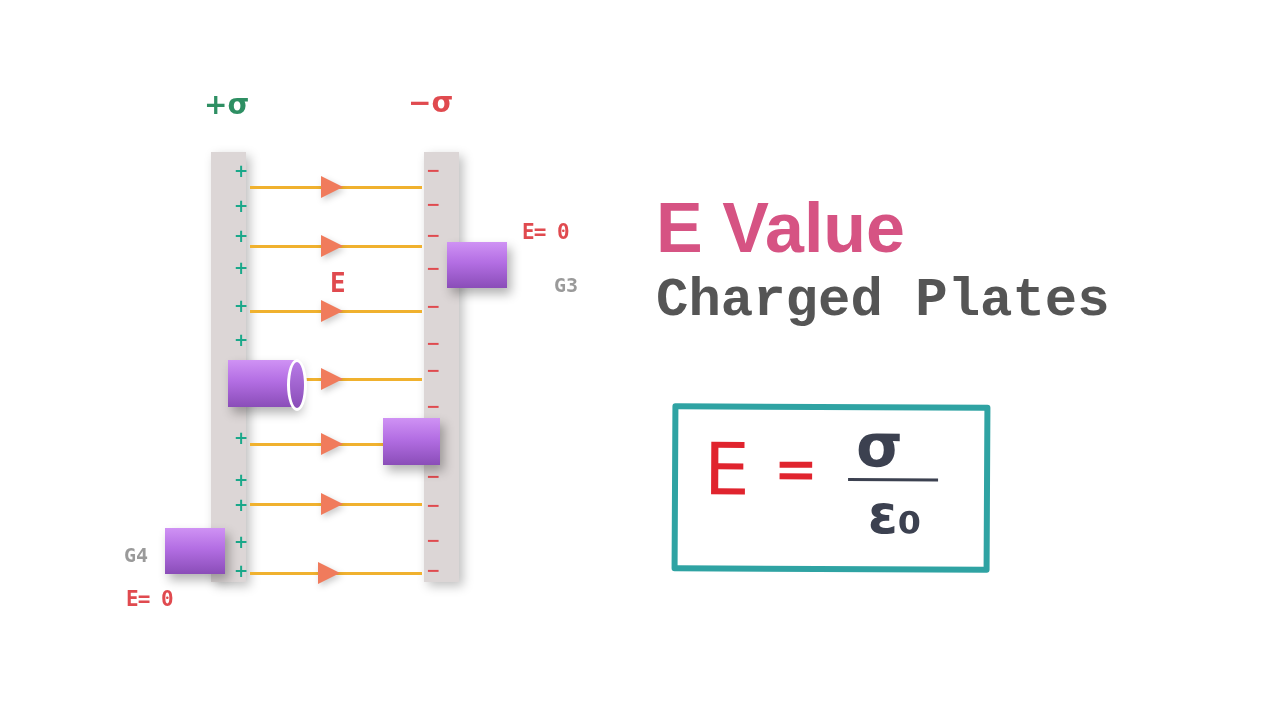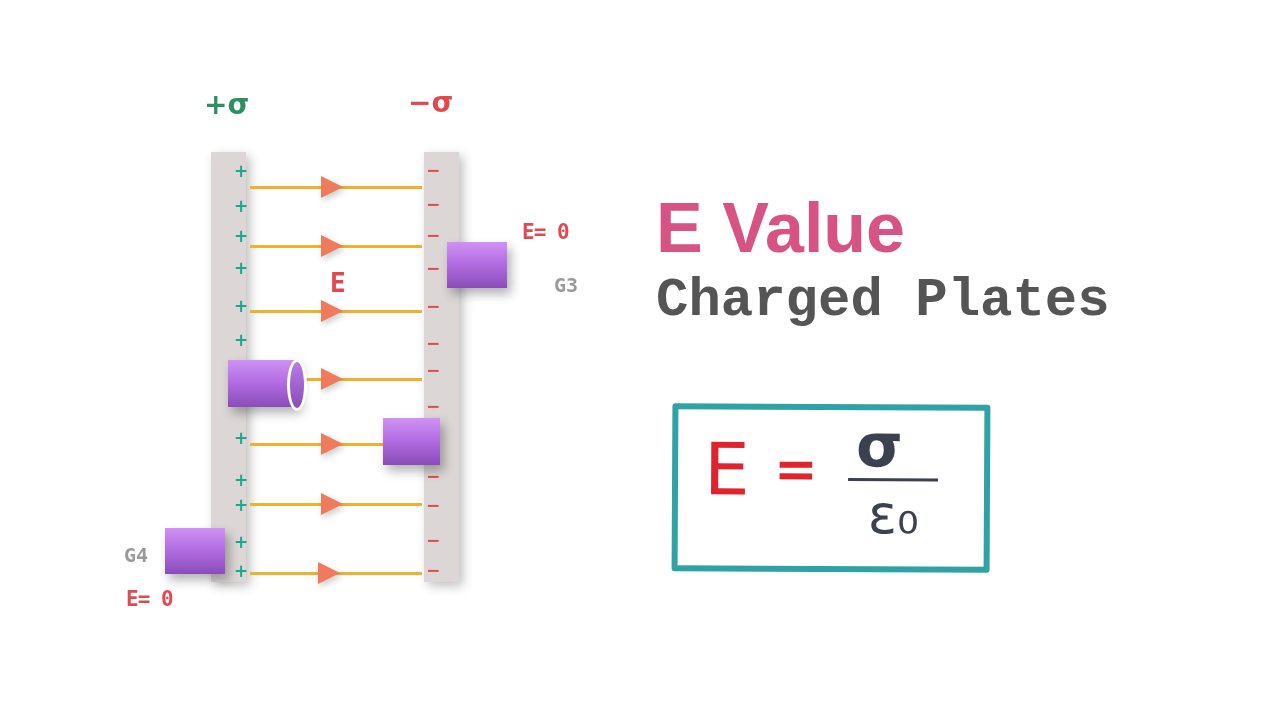--- a/index.html
+++ b/index.html
@@ -100,14 +100,14 @@
 </div>
 
 <div class="title1">E Value</div>
 <div class="title2">Charged Plates</div>
 
 <div class="formula-box">
   <span class="abs" style="left:26px;top:20px;font-family:'DejaVu Sans',sans-serif;font-size:72px;color:#e0242e;line-height:80px;">E</span>
   <span class="abs" style="left:96px;top:24px;font-family:'DejaVu Sans',sans-serif;font-weight:bold;font-size:52px;color:#e0242e;line-height:70px;">=</span>
   <span class="abs" style="left:178px;top:0px;font-family:'DejaVu Sans',sans-serif;font-weight:bold;font-size:60px;color:#3c4150;line-height:70px;">σ</span>
   <div class="abs" style="left:170px;top:68px;width:90px;height:3px;background:#3c4150;"></div>
-  <span class="abs" style="left:190px;top:70px;font-family:'DejaVu Sans',sans-serif;font-weight:normal;font-size:54px;color:#3c4150;line-height:70px;">ε₀</span>
+  <span class="abs" style="left:190px;top:70px;font-family:'DejaVu Sans',sans-serif;font-weight:bold;font-size:54px;color:#3c4150;line-height:70px;">ε₀</span>
 </div>
 
 </body></html>

